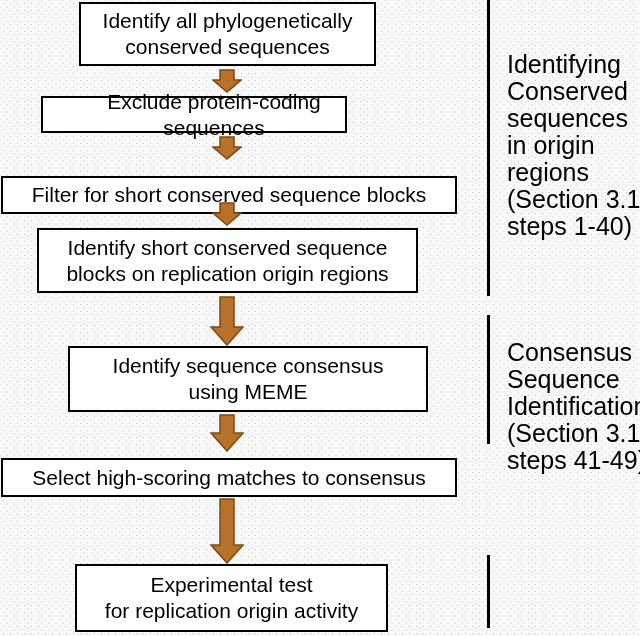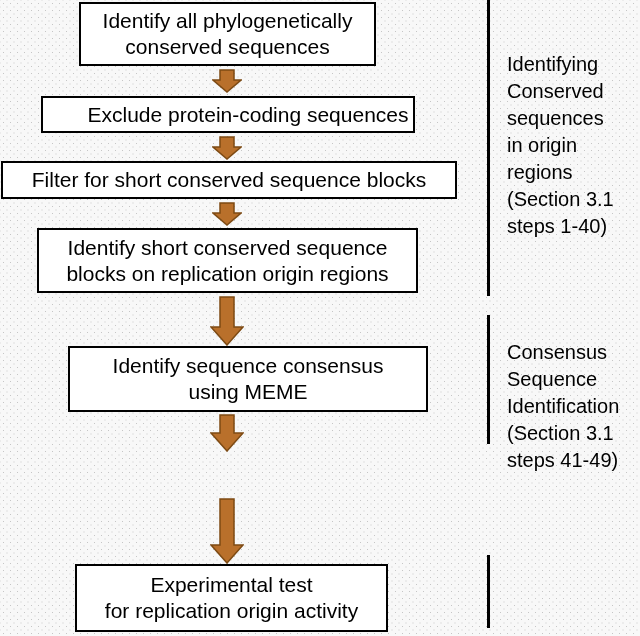--- a/index.html
+++ b/index.html
@@ -34,28 +34,28 @@
   .bracket{
     position:absolute;
     left:487px;
     width:3px;
     background:#000000;
   }
   .side-label{
     position:absolute;
     left:507px;
     color:#000000;
-    font-size:20px;
+    font-size:25px;
     line-height:27px;
     white-space:pre;
   }
   
   #box1{left:79px; top:2px;   width:297px;height:64px;}
-  #box2{left:41px; top:96px;  width:374px;height:37px;padding-left:40px;}
-  #box3{left:1px;  top:161px; width:456px;height:38px;}
+  #box2{left:41px; top:96px;  width:306px;height:37px;padding-left:40px;}
+  #box3{left:1px;  top:176px; width:456px;height:38px;}
   #box4{left:37px; top:228px; width:381px;height:65px;}
   #box5{left:68px; top:346px; width:360px;height:66px;}
   #box6{left:1px;  top:458px; width:456px;height:39px;}
   #box7{left:75px; top:564px; width:313px;height:68px;}
   
   #arr1{left:212px;top:69px;}
   #arr2{left:212px;top:136px;}
   #arr3{left:212px;top:202px;}
   #arr4{left:210px;top:296px;}
   #arr5{left:210px;top:414px;}
@@ -75,20 +75,21 @@
 <div id="canvas">
 
   <div class="box" id="box1">Identify all phylogenetically
 conserved sequences</div>
   <div class="box" id="box2">Exclude protein-coding sequences</div>
   <div class="box" id="box3">Filter for short conserved sequence blocks</div>
   <div class="box" id="box4">Identify short conserved sequence
 blocks on replication origin regions</div>
   <div class="box" id="box5">Identify sequence consensus
 using MEME</div>
+  <div class="box" id="box6">Select high-scoring matches to consensus</div>
   <div class="box" id="box7">Experimental test
 for replication origin activity</div>
 
   <svg class="arrow" id="arr1" width="30" height="24" viewBox="0 0 30 24">
     <polygon points="8,1 22,1 22,11 29,11 15,23 1,11 8,11" fill="#b9702b"></polygon>
   </svg>
   <svg class="arrow" id="arr2" width="30" height="24" viewBox="0 0 30 24">
     <polygon points="8,1 22,1 22,11 29,11 15,23 1,11 8,11" fill="#b9702b"></polygon>
   </svg>
   <svg class="arrow" id="arr3" width="30" height="24" viewBox="0 0 30 24">

